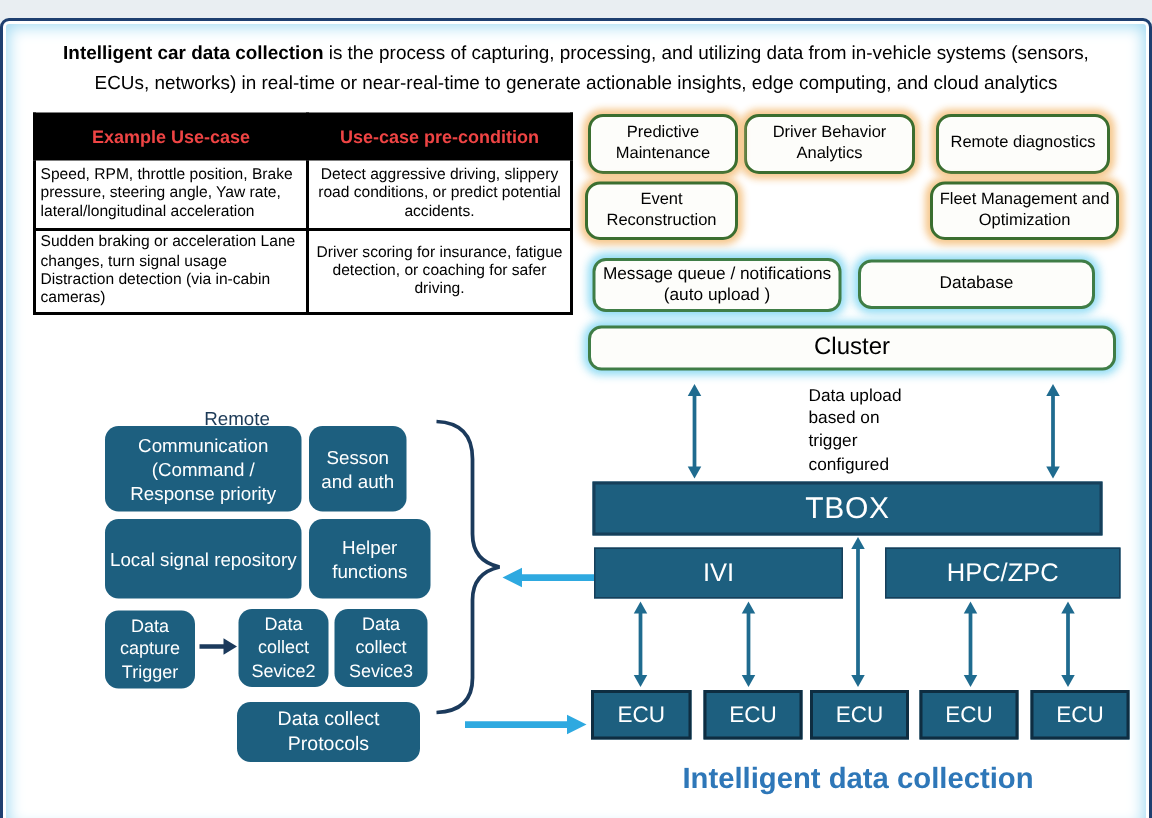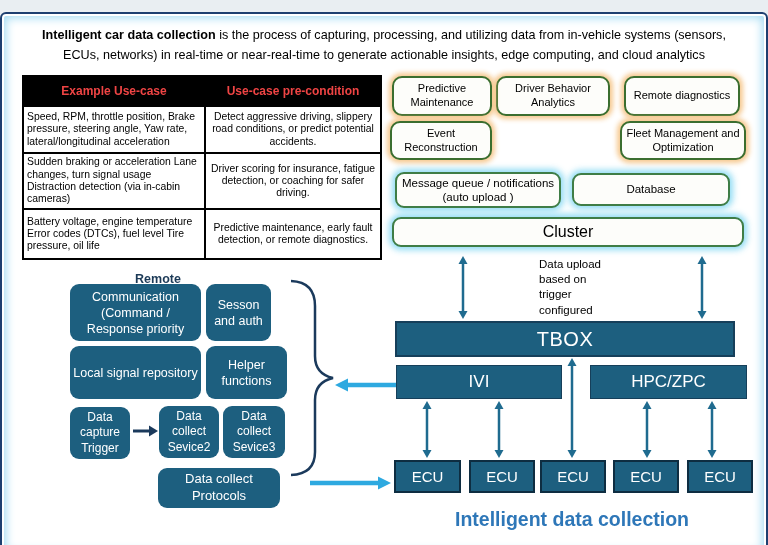--- a/index.html
+++ b/index.html
@@ -34,21 +34,21 @@
     display:flex;align-items:center;justify-content:center;text-align:center;}
   .tbox{border:2px solid #163f5a;font-size:20px;letter-spacing:.5px;}
   .node{border:1.5px solid #163f5a;font-size:17px;}
   .ecu{border:2px solid #0e2d41;font-size:15px;font-weight:normal;}
 
   .service{position:absolute;background:#1d5f7f;color:#fff;border-radius:9px;
     display:flex;align-items:center;justify-content:center;text-align:center;
     font-size:12.5px;line-height:1.28;padding:3px;box-sizing:border-box;z-index:2;}
 
   .remote-clip{position:absolute;left:110px;top:258px;width:92px;z-index:1;
-    color:#1c3a57;font-weight:bold;font-size:12.5px;text-align:center;}
+    color:#1c3a57;font-weight:normal;font-size:12.5px;text-align:center;}
 
   .upload-note{position:absolute;left:537px;top:243px;width:78px;
     font-size:11.5px;line-height:1.32;}
 
   .caption{position:absolute;left:420px;top:494px;width:300px;text-align:center;
     font-weight:bold;font-size:19.5px;color:#2e77b8;}
 
   svg.arrows{position:absolute;left:0;top:0;z-index:3;pointer-events:none;}
 </style>
 </head>
@@ -70,24 +70,20 @@
       <th>Example Use-case</th>
       <th>Use-case  pre-condition</th>
     </tr>
     <tr style="height:47px">
       <td>Speed, RPM, throttle position, Brake pressure, steering angle, Yaw rate, lateral/longitudinal acceleration</td>
       <td class="pre">Detect aggressive driving, slippery road conditions, or predict potential accidents.</td>
     </tr>
     <tr style="height:56px">
       <td>Sudden braking or acceleration Lane changes, turn signal usage Distraction detection (via in-cabin cameras)</td>
       <td class="pre">Driver scoring for insurance, fatigue detection, or coaching for safer driving.</td>
-    </tr>
-    <tr style="height:50px">
-      <td>Battery voltage, engine temperature Error codes (DTCs), fuel level Tire pressure, oil life</td>
-      <td class="pre">Predictive maintenance, early fault detection, or remote diagnostics.</td>
     </tr>
   </tbody>
     </table>
 
   <div class="greenbox" style="left:494px;top:62px;width:114px;height:40px">Driver Behavior Analytics</div>
   <div class="greenbox" style="left:390px;top:62px;width:100px;height:40px">Predictive Maintenance</div>
   <div class="greenbox" style="left:622px;top:62px;width:116px;height:40px">Remote diagnostics</div>
   <div class="greenbox" style="left:388px;top:107px;width:102px;height:39px">Event Reconstruction</div>
   <div class="greenbox" style="left:618px;top:107px;width:126px;height:39px">Fleet Management and Optimization</div>
 

